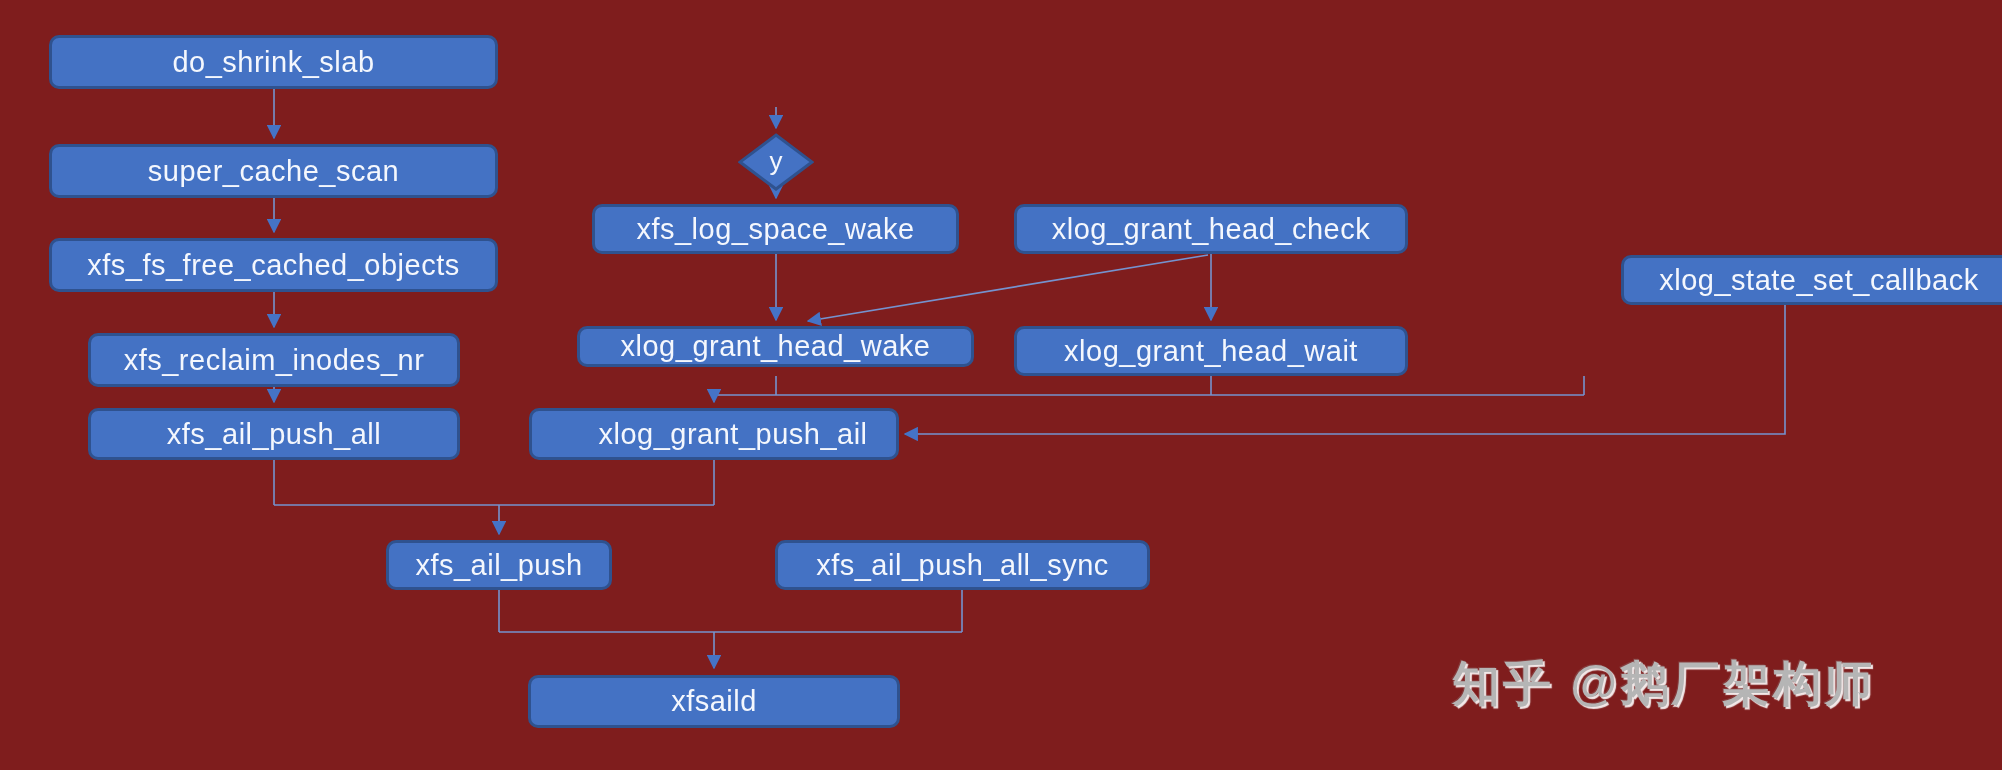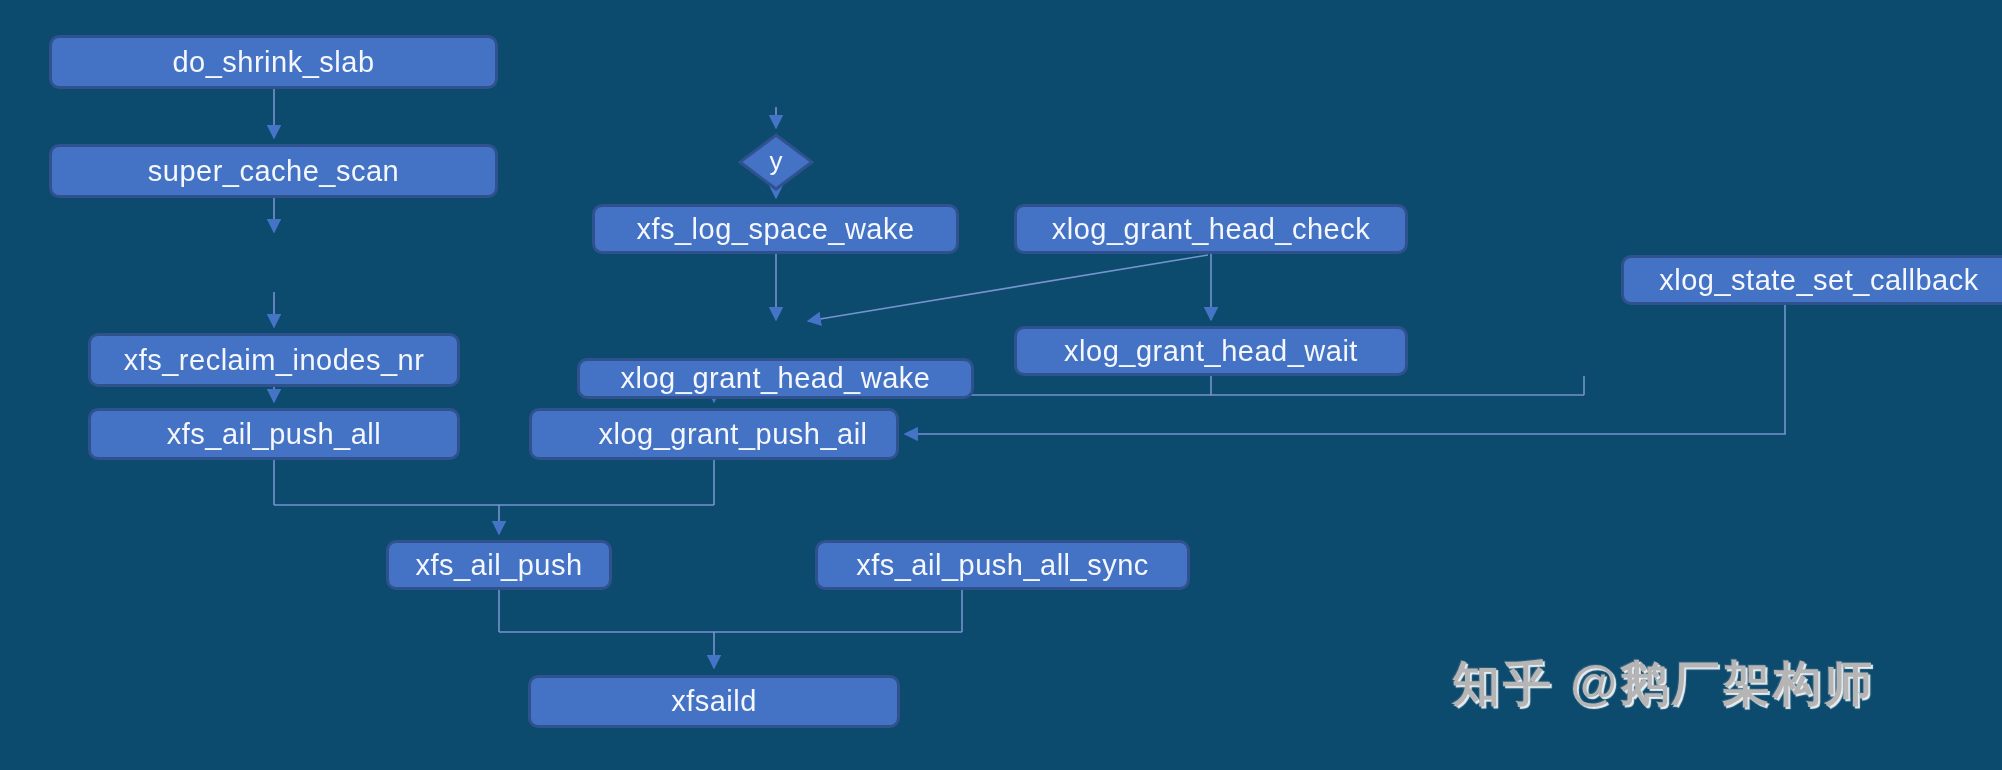--- a/index.html
+++ b/index.html
@@ -1,19 +1,19 @@
 <!DOCTYPE html>
 <html><head>
 <meta charset="utf-8">
 <style>
   html,body{margin:0;padding:0;background:#ffffff;}
   #canvas{
     position:relative;
     width:2002px;height:770px;
-    background:#0c4a6e;
+    background:#7f1d1d;
     font-family:"Liberation Sans", sans-serif;
     overflow:hidden;
   }
   .node{
     position:absolute;
     box-sizing:border-box;
     background:#4472c4;
     border:3px solid #2f528f;
     border-radius:10px;
     color:#f4f7fd;
@@ -27,26 +27,26 @@
   
   .n-do-shrink-slab          {left:49px;  top:35px;  width:449px; height:54px;}
   .n-super-cache-scan        {left:49px;  top:144px; width:449px; height:54px;}
   .n-xfs-fs-free-cached-objects{left:49px;top:238px; width:449px; height:54px;}
   .n-xfs-reclaim-inodes-nr   {left:88px;  top:333px; width:372px; height:54px;}
   .n-xfs-ail-push-all        {left:88px;  top:408px; width:372px; height:52px;}
   .n-xfs-ail-delete-one      {left:592px; top:54px;  width:367px; height:53px;}
   .n-xfs-log-space-wake      {left:592px; top:204px; width:367px; height:50px;}
   .n-xlog-grant-head-check   {left:1014px;top:204px; width:394px; height:50px;}
   .n-xlog-state-set-callback {left:1587px;top:255px; width:396px; height:50px;margin-left:34px;}
-  .n-xlog-grant-head-wake    {left:577px; top:326px; width:397px; height:41px;margin-top:32px;}
+  .n-xlog-grant-head-wake    {left:577px; top:326px; width:397px; height:41px;}
   .n-xlog-grant-head-wait    {left:1014px;top:326px; width:394px; height:50px;}
   .n-xfs-log-reserve         {left:1446px;top:326px; width:276px; height:50px;}
   .n-xlog-grant-push-ail     {left:529px; top:408px; width:370px; height:52px;padding-left:38px;}
   .n-xfs-ail-push            {left:386px; top:540px; width:226px; height:50px;}
-  .n-xfs-ail-push-all-sync   {left:775px; top:540px; width:375px; height:50px;margin-left:40px;}
+  .n-xfs-ail-push-all-sync   {left:775px; top:540px; width:375px; height:50px;}
   .n-xfsaild                 {left:528px; top:675px; width:372px; height:53px;}
 
   .diamond-wrap{
     position:absolute; left:738px; top:133px; width:76px; height:60px;
   }
   .diamond-wrap svg{position:absolute;left:0;top:0;}
   .diamond-label{
     position:absolute;left:0;top:0;width:76px;height:56px;
     display:flex;align-items:center;justify-content:center;
     color:#f4f7fd;font-size:26px;
@@ -104,20 +104,21 @@
     <line x1="499" y1="505" x2="499" y2="534" marker-end="url(#arrow)"></line>
 
     <polyline points="499,590 499,632"></polyline>
     <polyline points="962,590 962,632"></polyline>
     <polyline points="499,632 962,632"></polyline>
     <line x1="714" y1="632" x2="714" y2="668" marker-end="url(#arrow)"></line>
   </svg>
 
   <div class="node n-do-shrink-slab">do_shrink_slab</div>
   <div class="node n-super-cache-scan">super_cache_scan</div>
+  <div class="node n-xfs-fs-free-cached-objects">xfs_fs_free_cached_objects</div>
   <div class="node n-xfs-reclaim-inodes-nr">xfs_reclaim_inodes_nr</div>
   <div class="node n-xfs-ail-push-all">xfs_ail_push_all</div>
 
   <div class="diamond-wrap">
     <svg width="76" height="60" viewBox="0 0 76 60">
       <polygon points="38,2 74,29 38,56 2,29" fill="#4472c4" stroke="#2f528f" stroke-width="3"></polygon>
     </svg>
     <span class="diamond-label">y</span>
   </div>
 

